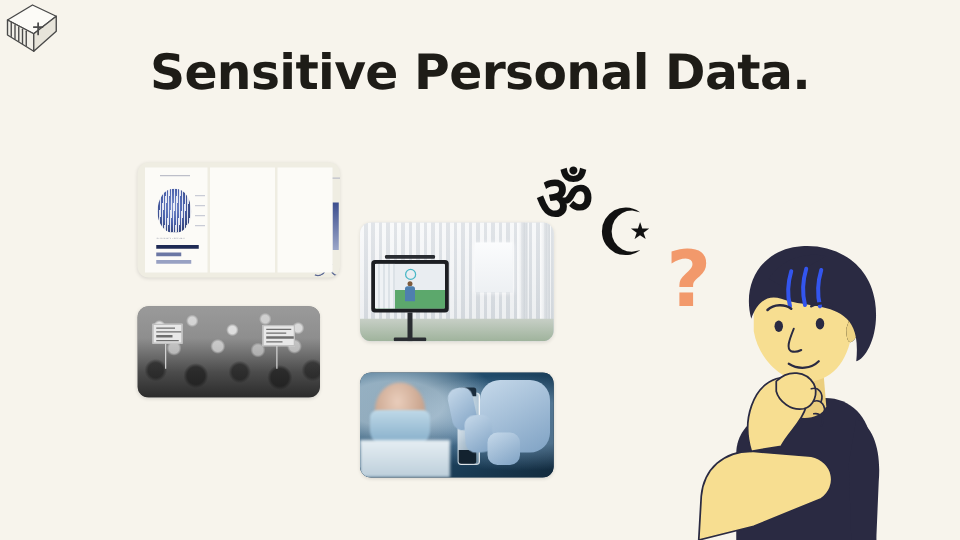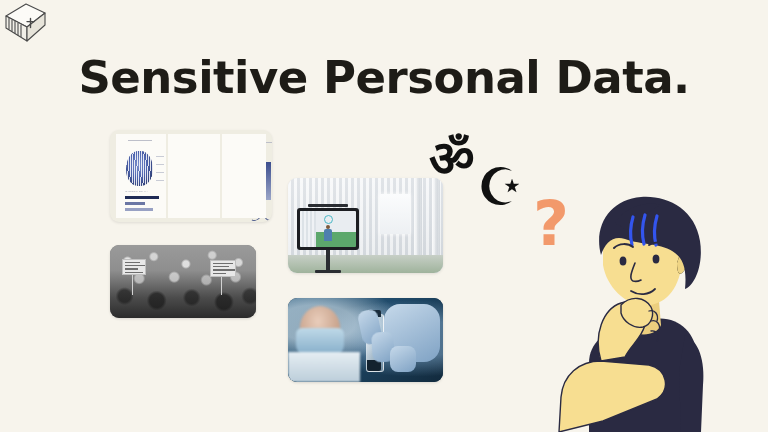--- a/index.html
+++ b/index.html
@@ -19,26 +19,26 @@
     width: 768px;
     height: 432px;
     background: #F7F4EC;
     overflow: hidden;
   }
 
   
   .title {
     position: absolute;
     left: 0;
-    top: 51px;
+    top: 36px;
     width: 768px;
     text-align: center;
     font-family: "DejaVu Sans", sans-serif;
     font-weight: 700;
-    font-size: 45px;
+    font-size: 39px;
     letter-spacing: -0.5px;
     color: #1E1C17;
     white-space: nowrap;
   }
 
   
   .photo {
     position: absolute;
     border-radius: 9px;
     overflow: hidden;

